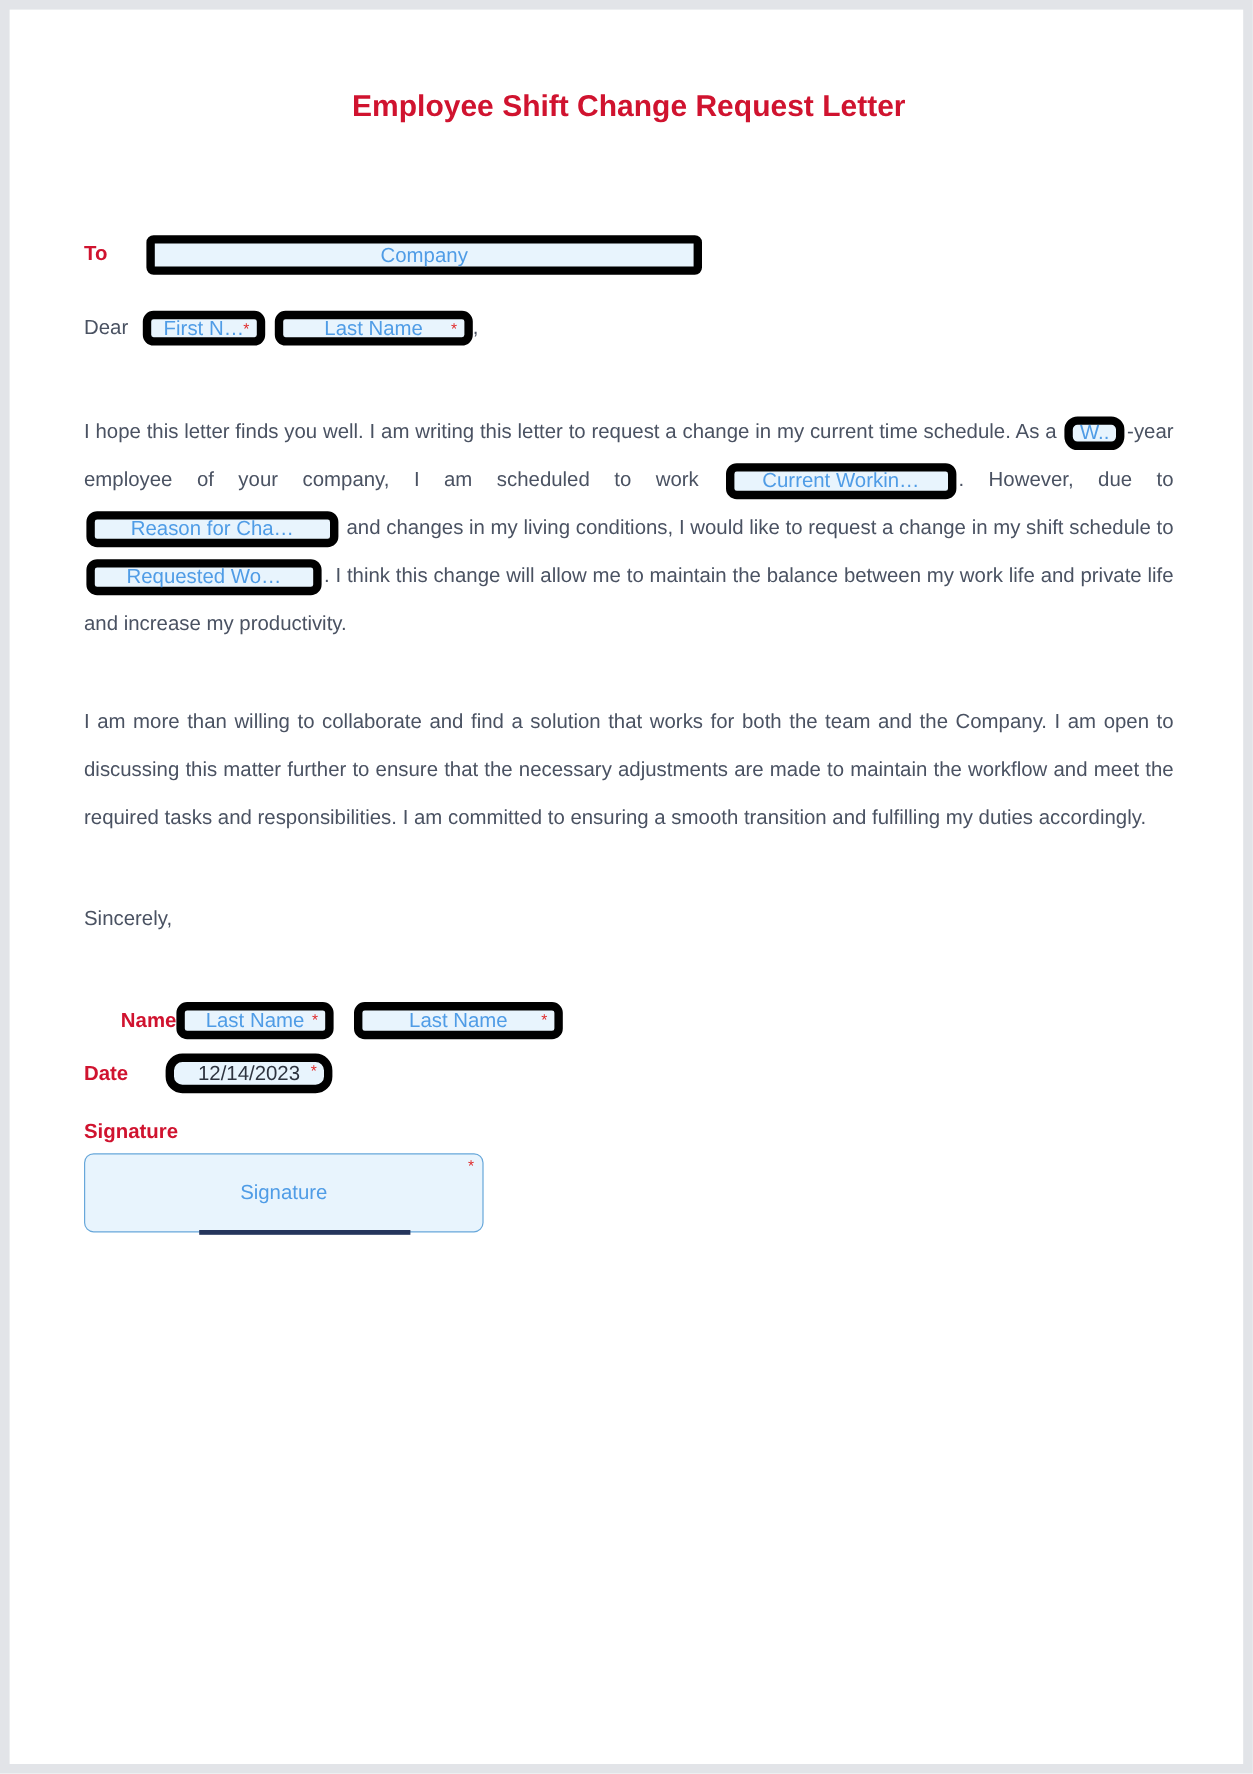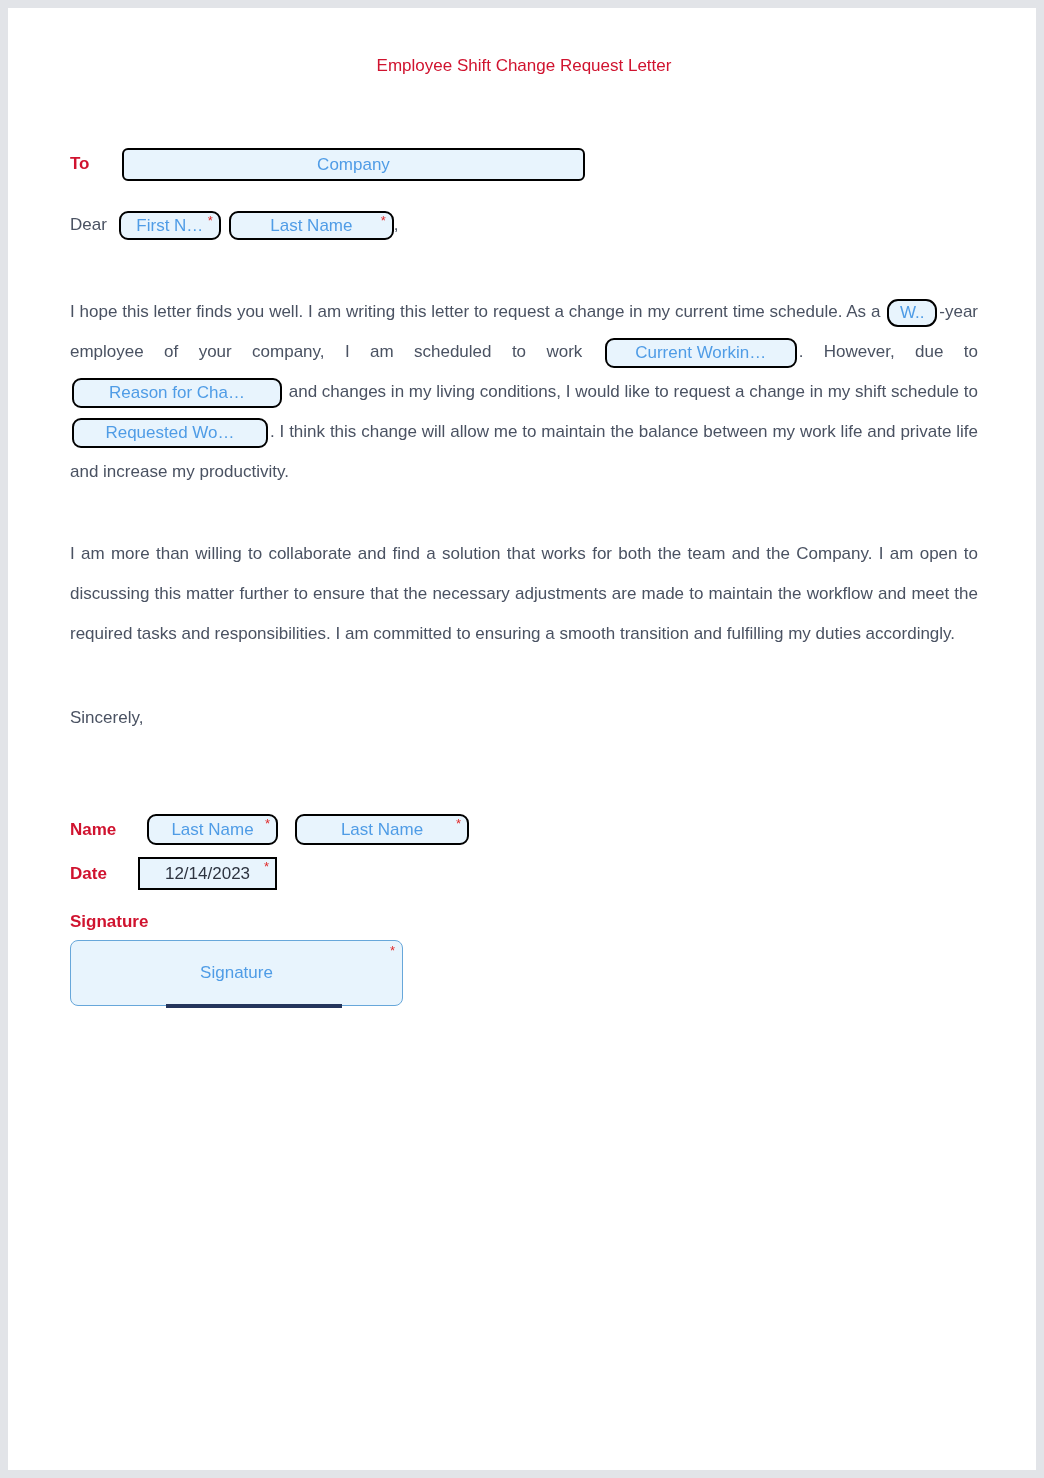--- a/index.html
+++ b/index.html
@@ -11,58 +11,58 @@
   .page {
     width: 1028px;
     min-height: 1462px;
     margin: 8px auto;
     background: #ffffff;
     padding: 0 58px 60px 62px;
     position: relative;
   }
   .page-title {
     margin: 0;
-    padding-top: 48px;
+    padding-top: 67px;
     text-align: center;
-    font-size: 17px;
-    font-weight: normal;
+    font-size: 25px;
+    font-weight: bold;
     color: #d0132f;
   }
   .red-label {
     color: #d0132f;
     font-weight: bold;
     font-size: 17px;
   }
 
   
   .field {
     position: relative;
     display: inline-flex;
     align-items: center;
     justify-content: center;
     background: #e8f4fd;
-    border: 2px solid #000000;
+    border: 7px solid #000000;
     border-radius: 8px;
     color: #4f9ce6;
     font-size: 17px;
     vertical-align: middle;
     cursor: text;
   }
   .field .ph { color: #4f9ce6; white-space: nowrap; overflow: hidden; }
   .req {
     position: absolute;
     top: 1px;
     right: 6px;
     color: #e02a2a;
     font-size: 13px;
     line-height: 13px;
   }
 
   
-  .to-row { display: flex; margin-top: 72px; }
+  .to-row { display: flex; margin-top: 92px; }
   .to-row .red-label { flex: 0 0 52px; padding-top: 6px; }
   .to-fields { display: flex; flex-direction: column; gap: 10px; }
   .field-lg { width: 463px; height: 33px; border-radius: 6px; }
 
   
   .dear-row { margin-top: 30px; font-size: 17px; color: #4a5262; }
   .field-sm { height: 29px; border-radius: 9px; }
   .first-name-sm { width: 102px; margin-left: 12px; }
   .last-name-sm { width: 165px; margin-left: 8px; }
 
@@ -79,26 +79,26 @@
   .inline-field { height: 30px; border-radius: 9px; margin: 0 2px; }
   .w-field { width: 50px; height: 28px; border-radius: 11px; }
   .current-field { width: 192px; }
   .reason-field { width: 210px; }
   .requested-field { width: 196px; justify-content: center; }
 
   .closing { margin-top: 44px; text-align: left; }
 
   
   .sig-row { display: flex; align-items: center; margin-top: 12px; }
-  .name-row { margin-top: 76px; }
+  .name-row { margin-top: 49px; text-align: right; }
   .name-row .red-label { flex: 0 0 77px; }
   .date-row .red-label { flex: 0 0 68px; }
   .first-name-f { width: 131px; height: 31px; margin-right: 17px; }
   .last-name-f { width: 174px; height: 31px; }
-  .date-field { width: 139px; height: 33px; border-radius: 0; }
+  .date-field { width: 139px; height: 33px; border-radius: 14px; }
   .date-field .value { color: #2e3440; font-size: 17px; }
   .sig-label { display: block; margin-top: 22px; }
   .signature-box {
     position: relative;
     display: flex;
     align-items: center;
     justify-content: center;
     width: 333px;
     height: 66px;
     margin-top: 8px;

